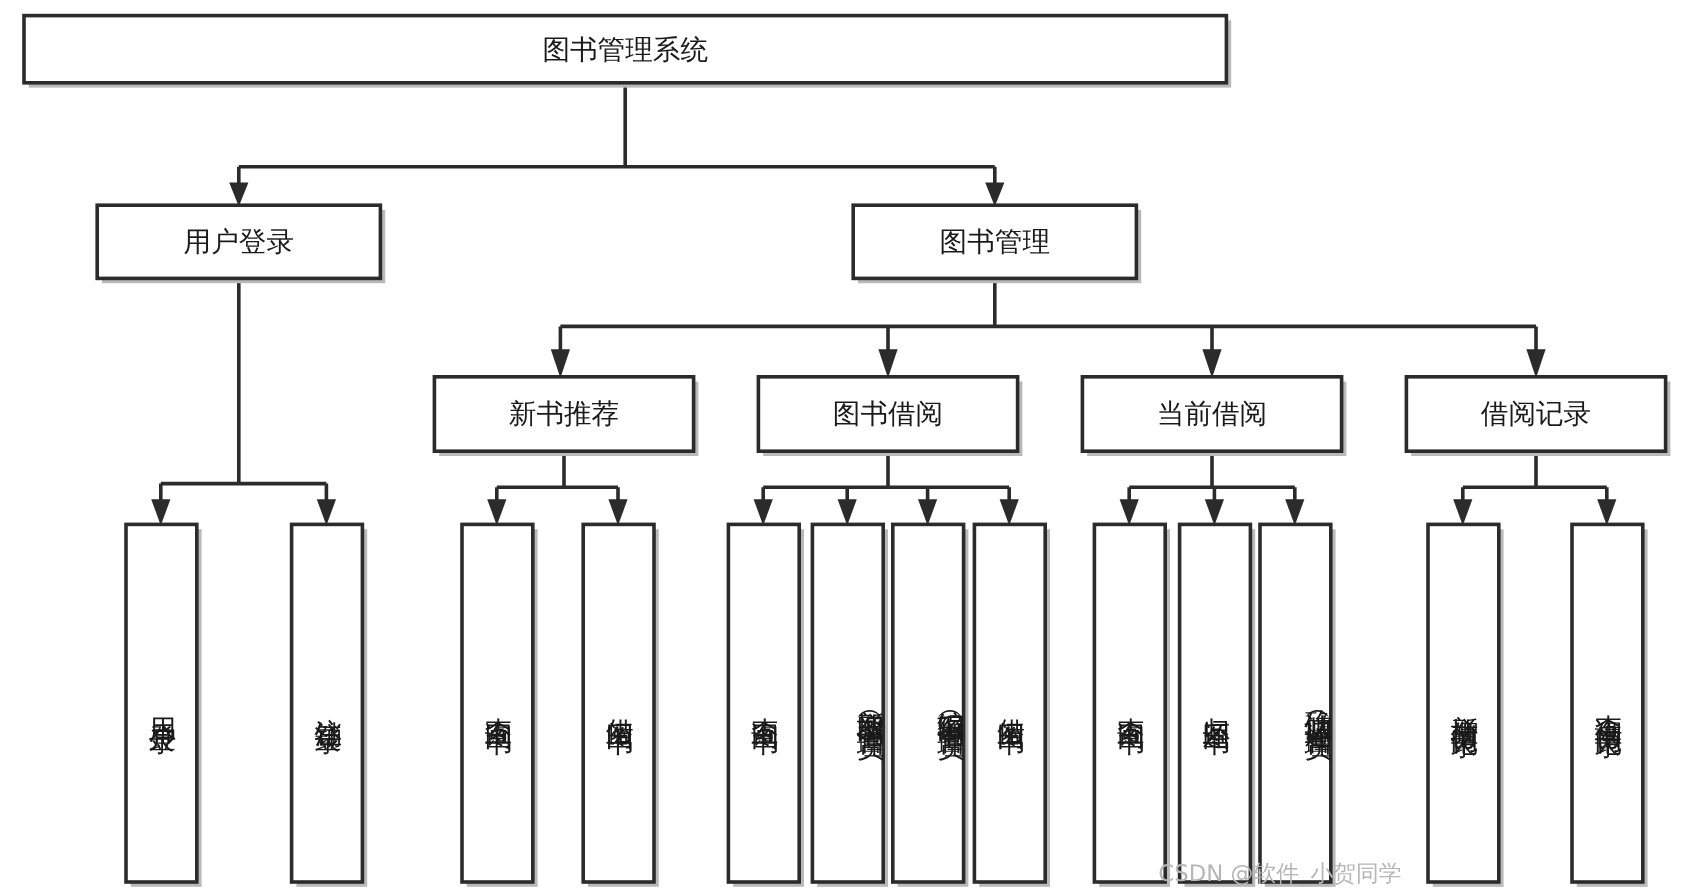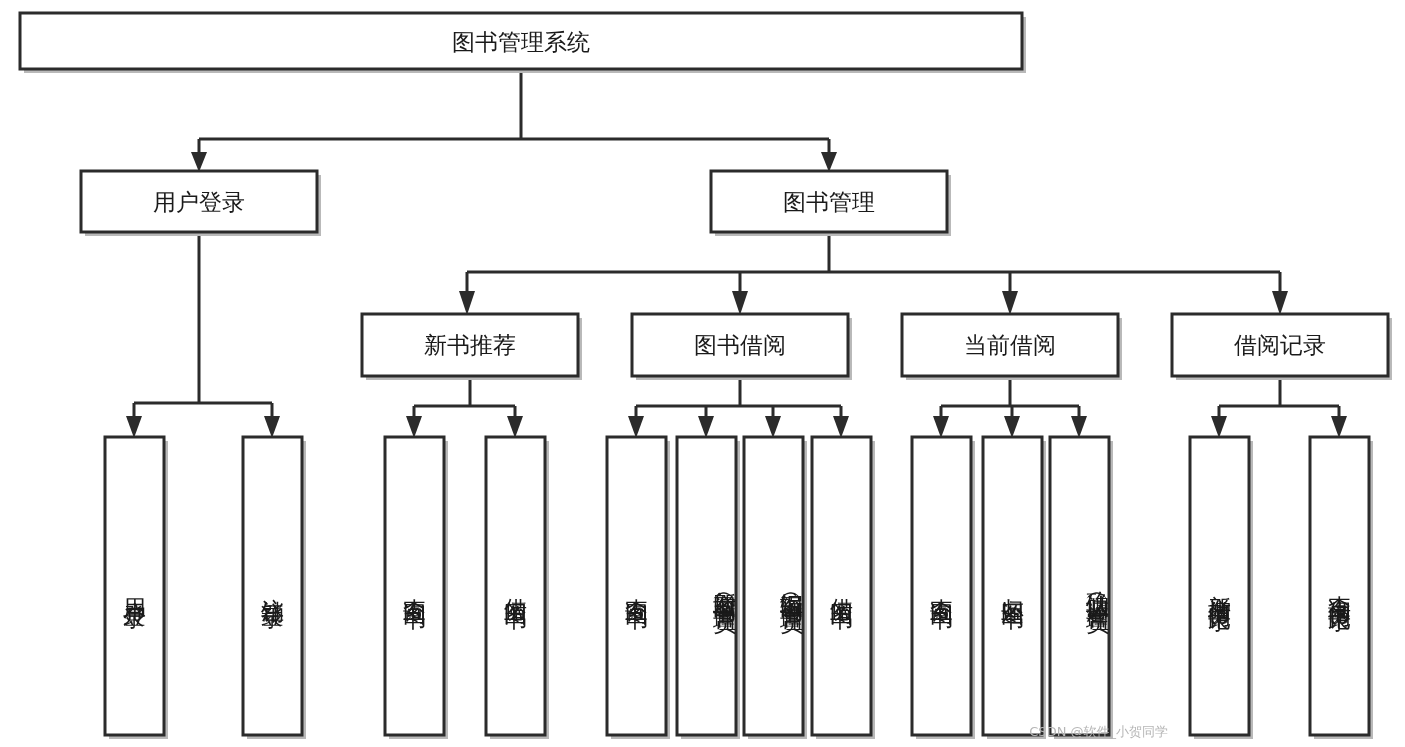--- a/index.html
+++ b/index.html
@@ -67,21 +67,21 @@
     justify-content: center;
     white-space: nowrap;
     pointer-events: none;
     user-select: none;
   }
   .watermark {
     position: absolute;
     right: 12px;
     bottom: 6px;
     font-family: "DejaVu Sans", "Liberation Sans", sans-serif;
-    font-size: 13px;
+    font-size: 19px;
     color: #b6b6b6;
     white-space: nowrap;
     user-select: none;
   }
 </style>
 </head>
 <body>
 
 <div id="diagram-root">
 

